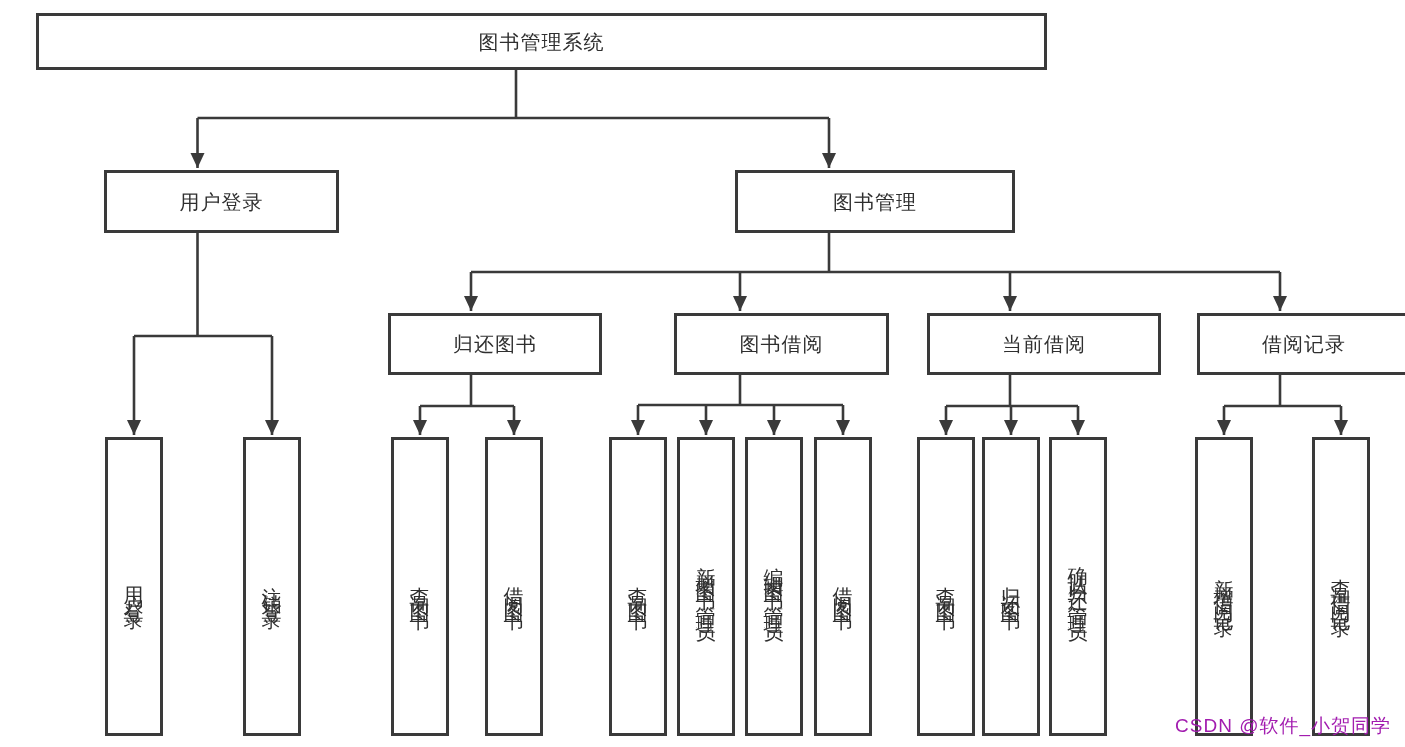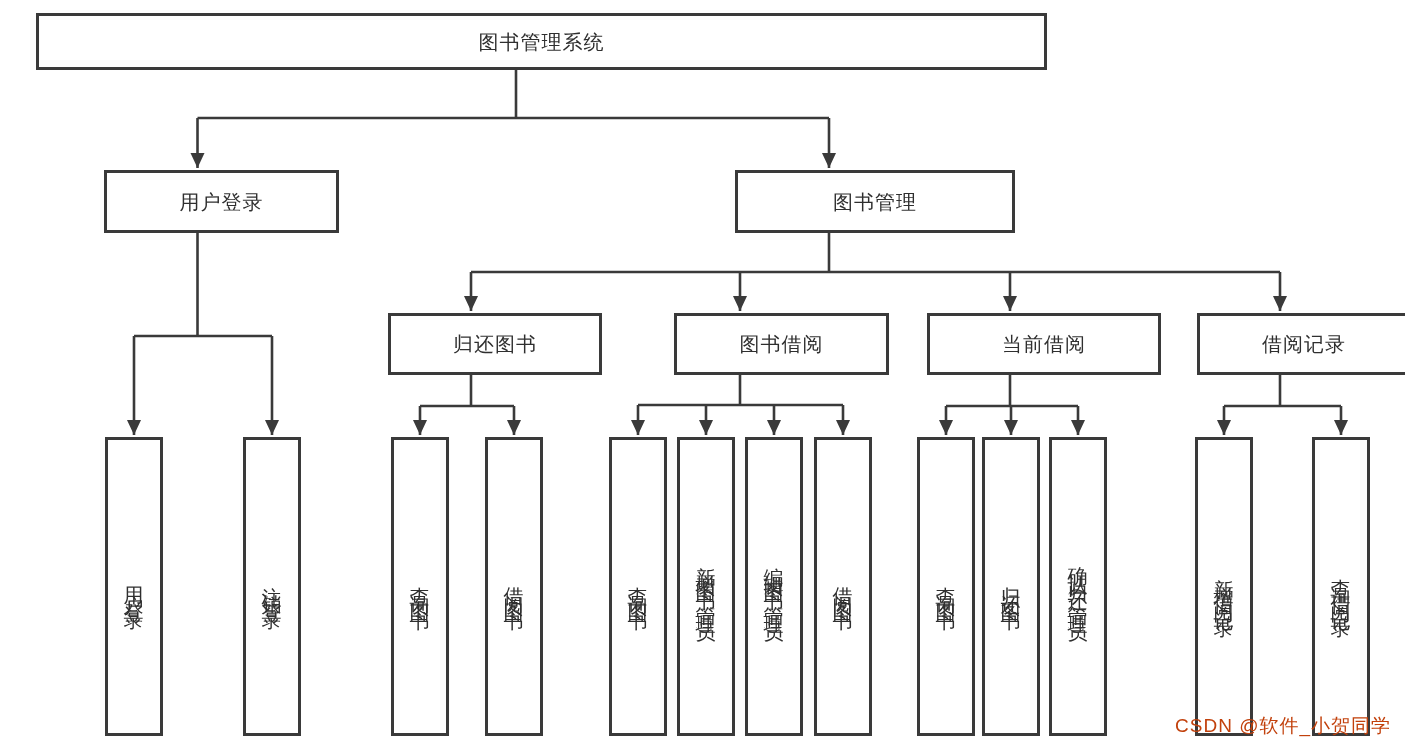--- a/index.html
+++ b/index.html
@@ -53,21 +53,21 @@
     letter-spacing: 8px;
     white-space: nowrap;
   }
   .lvl2 { top: 170px; height: 63px; }
   .lvl3 { top: 313px; height: 62px; }
   .watermark {
     position: absolute;
     right: 14px;
     bottom: 8px;
     font-size: 19px;
-    color: #c2410c;
+    color: #a21caf;
     letter-spacing: 1px;
     white-space: nowrap;
   }
 </style>
 </head>
 <body>
 
 <div class="canvas">
 
   <svg class="connectors" viewBox="0 0 1405 747" xmlns="http://www.w3.org/2000/svg">

